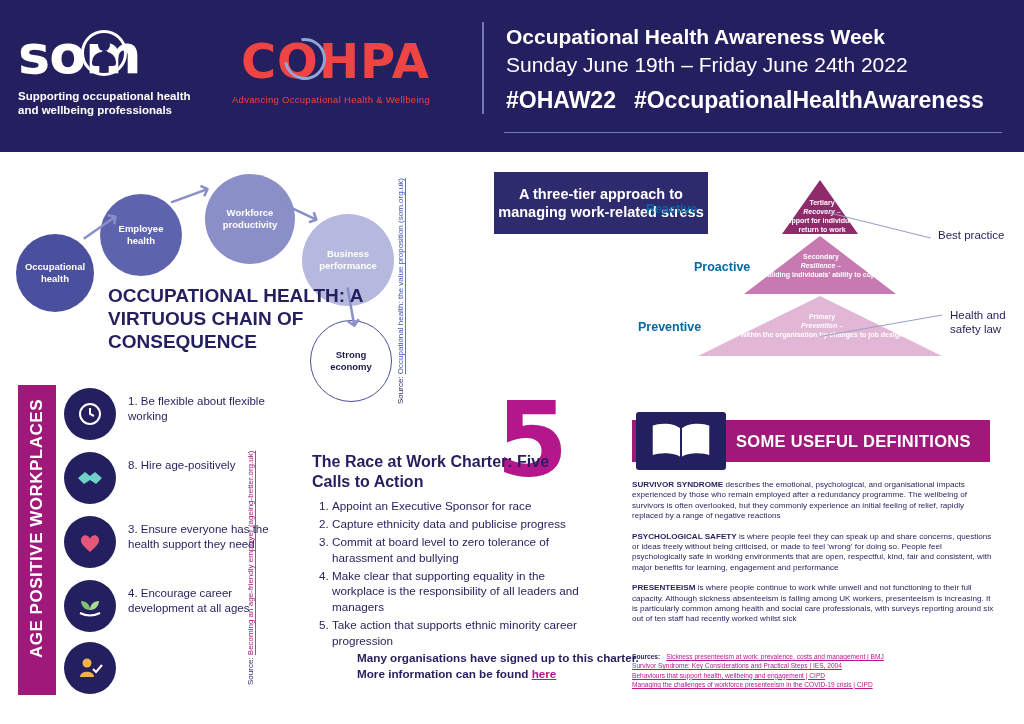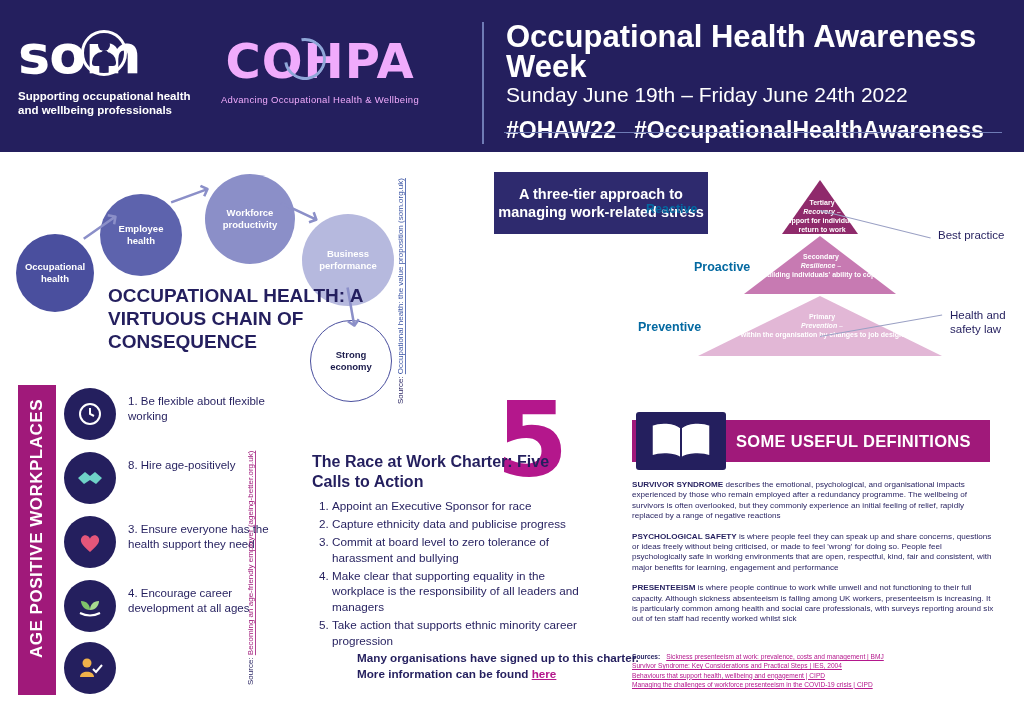--- a/index.html
+++ b/index.html
@@ -33,37 +33,37 @@
   }
   .som-person {
     position:absolute; left:80px; top:11px; width:12px; height:12px;
     background:#241f5e; border-radius:50%;
   }
   .som-body {
     position:absolute; left:74px; top:24px; width:24px; height:14px;
     background:#241f5e; border-radius:10px 10px 3px 3px;
   }
   .logo-cohpa {
-    position:absolute; left:210px; top:36px; width:220px; color:#f0abfc; text-align:center;
+    position:absolute; left:210px; top:36px; width:220px; color:#ef4444; text-align:right;
   }
   .cohpa-word {
     font-size:48px; font-weight:bold; letter-spacing:1px; line-height:50px;
     font-family:"DejaVu Sans", sans-serif;
   }
   .cohpa-sub { font-size:9.5px; margin-top:8px; letter-spacing:.3px; }
   .cohpa-swirl {
     position:absolute; left:74px; top:2px; width:42px; height:42px;
     border:3px solid #8fa7d8; border-radius:50%;
     border-left-color:transparent; transform:rotate(35deg);
   }
   .header-right {
     position:absolute; left:482px; top:22px; width:520px; color:#ffffff;
     border-left:2px solid #6f7bb5; padding-left:22px;
   }
-  .hr-title { font-size:31px; font-weight:bold; line-height:30px; }
+  .hr-title { font-size:21px; font-weight:bold; line-height:30px; }
   .hr-dates { font-size:21px; line-height:26px; font-weight:normal; }
   .hr-tags { font-size:23px; font-weight:bold; margin-top:8px; line-height:28px; }
   .hr-tags span { margin-right:18px; }
   .hr-rule {
     position:absolute; left:504px; top:132px; width:498px; height:1px; background:#6f7bb5;
   }
   
   .chain { position:absolute; left:0; top:152px; width:470px; height:235px; }
   .bubble {
     position:absolute; border-radius:50%; color:#ffffff; display:flex;

